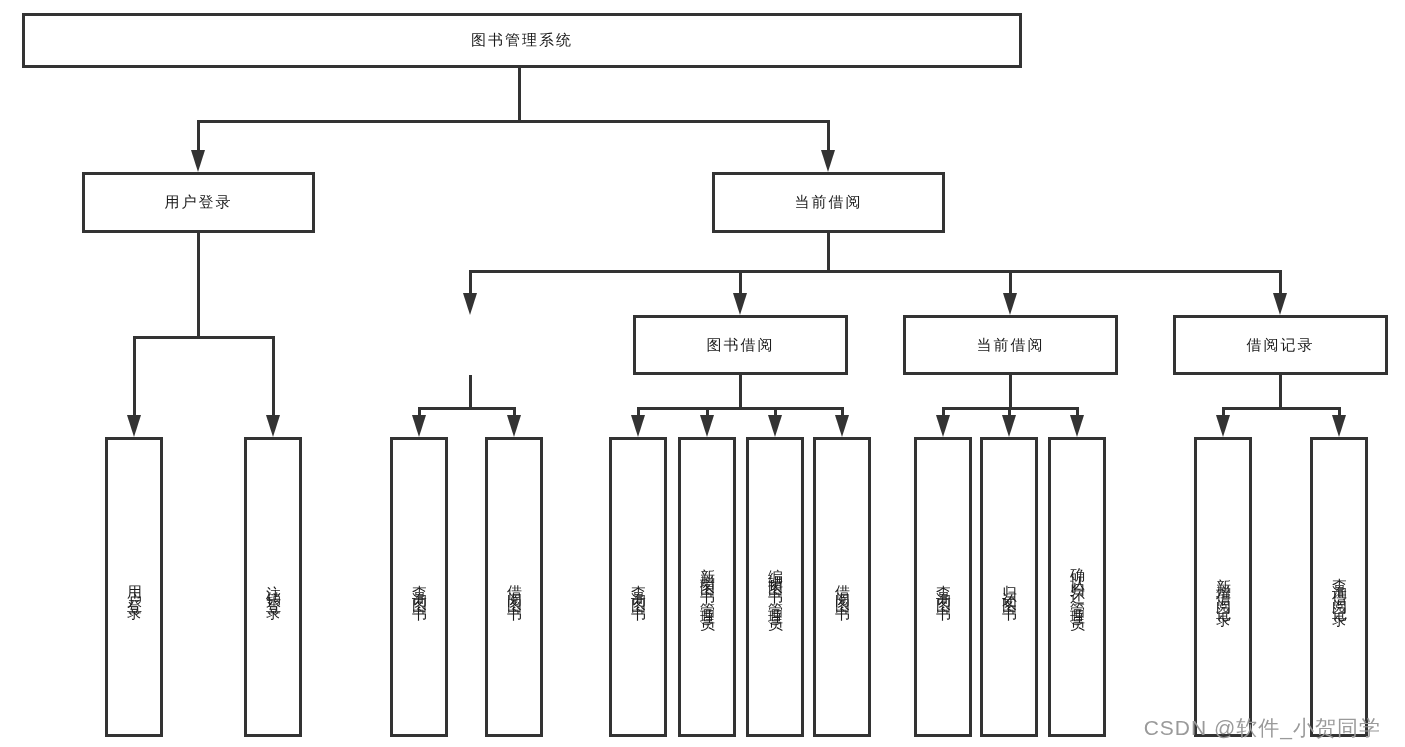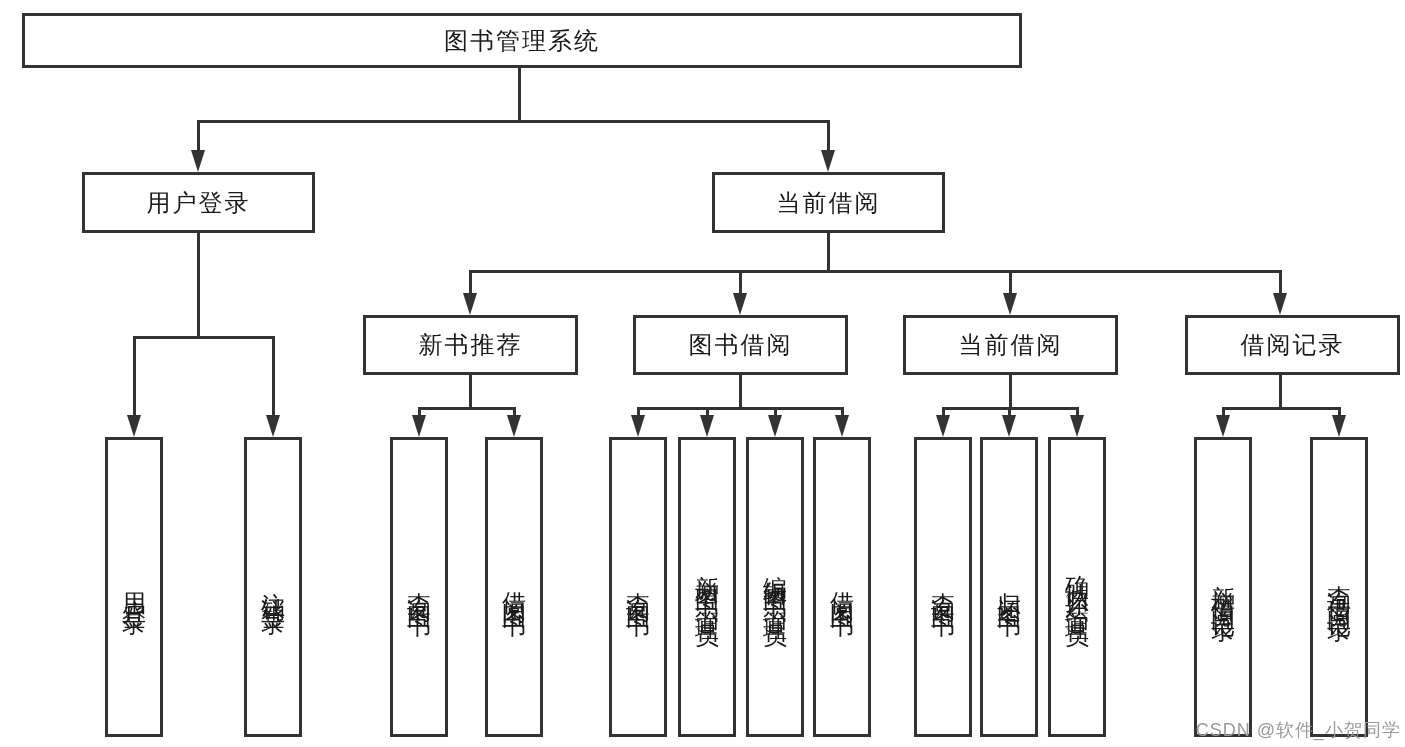--- a/index.html
+++ b/index.html
@@ -15,21 +15,21 @@
     position: absolute;
     box-sizing: border-box;
     border: 3px solid #333333;
     background: #ffffff;
     display: flex;
     align-items: center;
     justify-content: center;
     color: #1a1a1a;
   }
   .box span {
-    font-size: 24px;
+    font-size: 15px;
     letter-spacing: 2px;
     white-space: nowrap;
   }
   .box.v span {
     writing-mode: vertical-rl;
     text-orientation: mixed;
     letter-spacing: 7px;
     white-space: normal;
   }
   .hline, .vline { position: absolute; background: #333333; }
@@ -37,53 +37,50 @@
   .vline { width: 3px; }
   .arrow {
     position: absolute;
     width: 0; height: 0;
     border-left: 7px solid transparent;
     border-right: 7px solid transparent;
     border-top: 22px solid #333333;
   }
   .watermark {
     position: absolute;
-    right: 4px;
+    right: 24px;
     bottom: 5px;
-    font-size: 18px;
+    font-size: 21px;
     color: #9a9a9a;
     letter-spacing: 1px;
   }
 </style>
 </head>
 <body>
 
 <div class="canvas">
 
   <div class="box" style="left:22px; top:13px; width:1000px; height:55px;">
     <span>图书管理系统</span>
   </div>
 
   <div class="box" style="left:82px; top:172px; width:233px; height:61px;">
     <span>用户登录</span>
   </div>
   <div class="box" style="left:712px; top:172px; width:233px; height:61px;">
     <span>当前借阅</span>
   </div>
 
-  <div class="box" style="left:363px; top:315px; width:215px; height:60px;">
-    <span>新书推荐</span>
-  </div>
   <div class="box" style="left:903px; top:315px; width:215px; height:60px;">
     <span>当前借阅</span>
   </div>
   <div class="box" style="left:633px; top:315px; width:215px; height:60px;">
     <span>图书借阅</span>
   </div>
-  <div class="box" style="left:1173px; top:315px; width:215px; height:60px;margin-left:12px;">
+  <div class="box" style="left:1173px; top:315px; width:215px; height:60px;">
     <span>借阅记录</span>
   </div>
 
   <div class="box v" style="left:105px; top:437px; width:58px; height:300px;">
     <span>用户登录</span>
   </div>
   <div class="box v" style="left:244px; top:437px; width:58px; height:300px;">
     <span>注销登录</span>
   </div>
 

